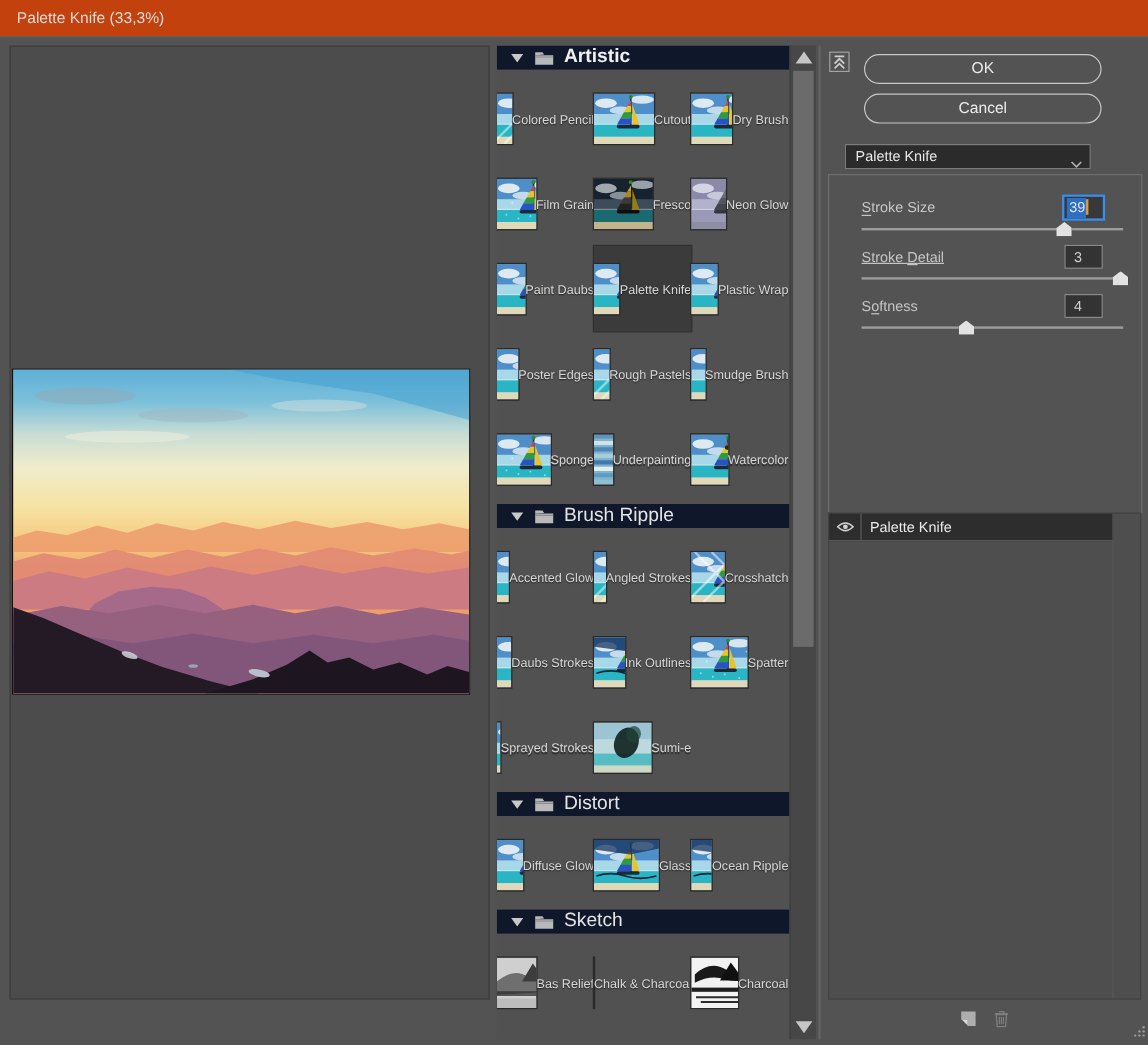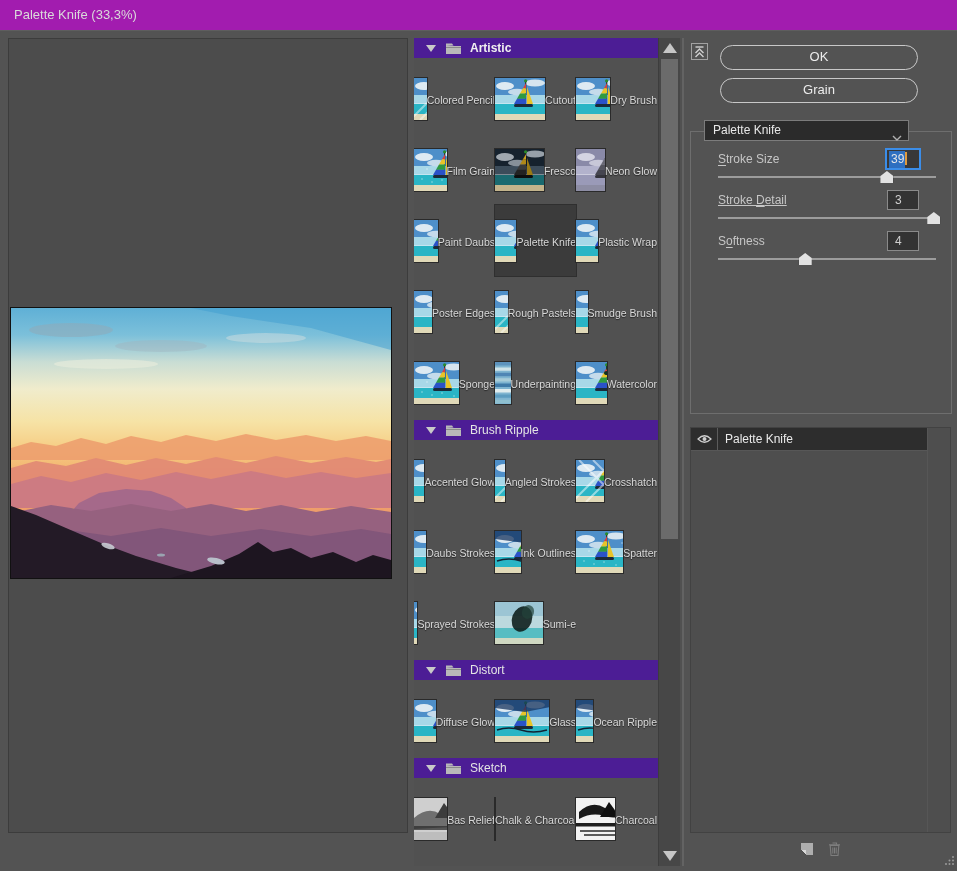--- a/index.html
+++ b/index.html
@@ -1,31 +1,31 @@
 <!DOCTYPE html>
 <html><head>
 <meta charset="utf-8">
 <style>
   html,body{margin:0;padding:0;background:#535353;}
   body{font-family:"Liberation Sans",sans-serif;-webkit-font-smoothing:antialiased;}
   .window{position:relative;width:957px;height:871px;background:#535353;overflow:hidden;}
 
   
-  .titlebar{position:absolute;left:0;top:0;width:100%;height:30px;background:#a21caf;border-bottom:1px solid #5e5e5e;}
+  .titlebar{position:absolute;left:0;top:0;width:100%;height:30px;background:#c2410c;border-bottom:1px solid #5e5e5e;}
   .titlebar span{display:block;padding-left:14px;line-height:30px;font-size:13px;color:#dadada;}
 
   
   .preview-panel{position:absolute;left:8px;top:38px;width:400px;height:795px;background:#4c4c4c;border:1px solid #3c3c3c;box-sizing:border-box;}
   .preview-image{position:absolute;left:1px;top:268px;width:380px;height:270px;border:1px solid #111;background:#888;}
   .preview-image svg{display:block;}
 
   
   .filter-list{position:absolute;left:414px;top:38px;width:268px;height:828px;background:#515151;border-right:2px solid #636363;box-sizing:content-box;}
   .filter-content{position:absolute;left:0;top:0;width:244px;height:828px;overflow:hidden;}
-  .cat-header{height:20px;background:#4c1d95;display:flex;align-items:center;color:#e4e4e4;font-size:12px;margin-bottom:1px;}
+  .cat-header{height:20px;background:#0f172a;display:flex;align-items:center;color:#e4e4e4;font-size:16px;margin-bottom:1px;}
   .cat-header .tri{width:0;height:0;border-left:5px solid transparent;border-right:5px solid transparent;border-top:7px solid #c9c9c9;margin-left:12px;}
   .cat-header .folder{margin-left:9px;display:flex;}
   .cat-header .cname{margin-left:8px;}
   .cat-header.bold .cname{font-weight:bold;color:#f0f0f0;}
   .cat-body{display:flex;flex-wrap:wrap;padding:4px 0 2px 0;}
   .tile{width:81px;height:71px;display:flex;flex-direction:row;align-items:center;box-sizing:border-box;}
   .tile.sel{background:#3b3b3b;outline:1px solid #2f2f2f;}
   .tile .thumb{width:55px;height:42px;outline:1px solid #2a2a2a;overflow:hidden;background:#777;}
   .tile .tlabel{margin-top:3px;font-size:10.5px;color:#d8d8d8;white-space:nowrap;text-shadow:0 1px 1px #222;}
 
@@ -39,21 +39,21 @@
   
   .collapse-btn{position:absolute;left:691px;top:43px;width:17px;height:17px;border:1px solid #a2a2a2;box-sizing:border-box;display:flex;align-items:center;justify-content:center;background:transparent;}
   .pill-btn{position:absolute;left:720px;width:198px;height:25px;border:1px solid #c8c8c8;border-radius:13px;box-sizing:border-box;color:#ececec;font-size:13px;text-align:center;line-height:22px;background:transparent;}
   .btn-ok{top:45px;}
   .btn-cancel{top:78px;}
 
   .filter-select{position:absolute;left:704px;top:120px;width:205px;height:21px;background:#2b2b2b;border:1px solid #7c7c7c;box-sizing:border-box;z-index:2;}
   .filter-select .fsval{font-size:12px;color:#e8e8e8;line-height:19px;padding-left:8px;}
   .filter-select .fschev{position:absolute;right:6px;top:7px;}
 
-  .param-group{position:absolute;left:690px;top:131px;width:262px;height:283px;border:1px solid #6e6e6e;box-sizing:border-box;}
+  .param-group{position:absolute;left:690px;top:145px;width:262px;height:283px;border:1px solid #6e6e6e;box-sizing:border-box;}
   .param-label{position:absolute;left:27px;font-size:12px;color:#c6c6c6;}
   .param-label .mn{text-decoration:underline;text-underline-offset:2px;}
   .value-box{position:absolute;left:196px;width:32px;height:20px;background:#333;border:1px solid #8a8a8a;box-sizing:border-box;font-size:12px;color:#cfcfcf;line-height:18px;padding-left:7px;}
   .value-box.focused{left:194px;width:36px;height:22px;border:2px solid #3b8de8;background:#383838;padding-left:2px;line-height:18px;}
   .value-box.focused .seltext{background:#2e6fc0;color:#e5e5e5;padding:1px 1px 2px 2px;}
   .value-box.focused .caret{display:inline-block;width:2px;height:13px;background:#e09a3c;vertical-align:-2px;}
   .slider-track{position:absolute;left:27px;width:218px;height:2px;background:#9c9c9c;}
   .slider-thumb{position:absolute;width:13px;height:12px;background:#e2e2e2;clip-path:polygon(50% 0,100% 42%,100% 100%,0 100%,0 42%);filter:drop-shadow(0 0 1px #222);}
 
   
@@ -937,21 +937,21 @@
 
   <div class="collapse-btn">
     <span style="display:flex">
       <svg width="15" height="15" viewBox="0 0 15 15">
           <path d="M3.5 3 h8" stroke="#d0d0d0" stroke-width="1.4" fill="none"></path>
           <path d="M3.5 9 L7.5 5 L11.5 9 M3.5 13 L7.5 9 L11.5 13" stroke="#d0d0d0" stroke-width="1.4" fill="none"></path>
         </svg>
     </span>
   </div>
   <div class="pill-btn btn-ok">OK</div>
-  <div class="pill-btn btn-cancel">Grain</div>
+  <div class="pill-btn btn-cancel">Cancel</div>
 
   <div class="filter-select">
     <div class="fsval">Palette Knife</div>
     <div class="fschev">
       <svg width="10" height="7">
           <path d="M1 1 L5 5 L9 1" stroke="#b0b0b0" stroke-width="1.4" fill="none"></path>
         </svg>
     </div>
   </div>
 

